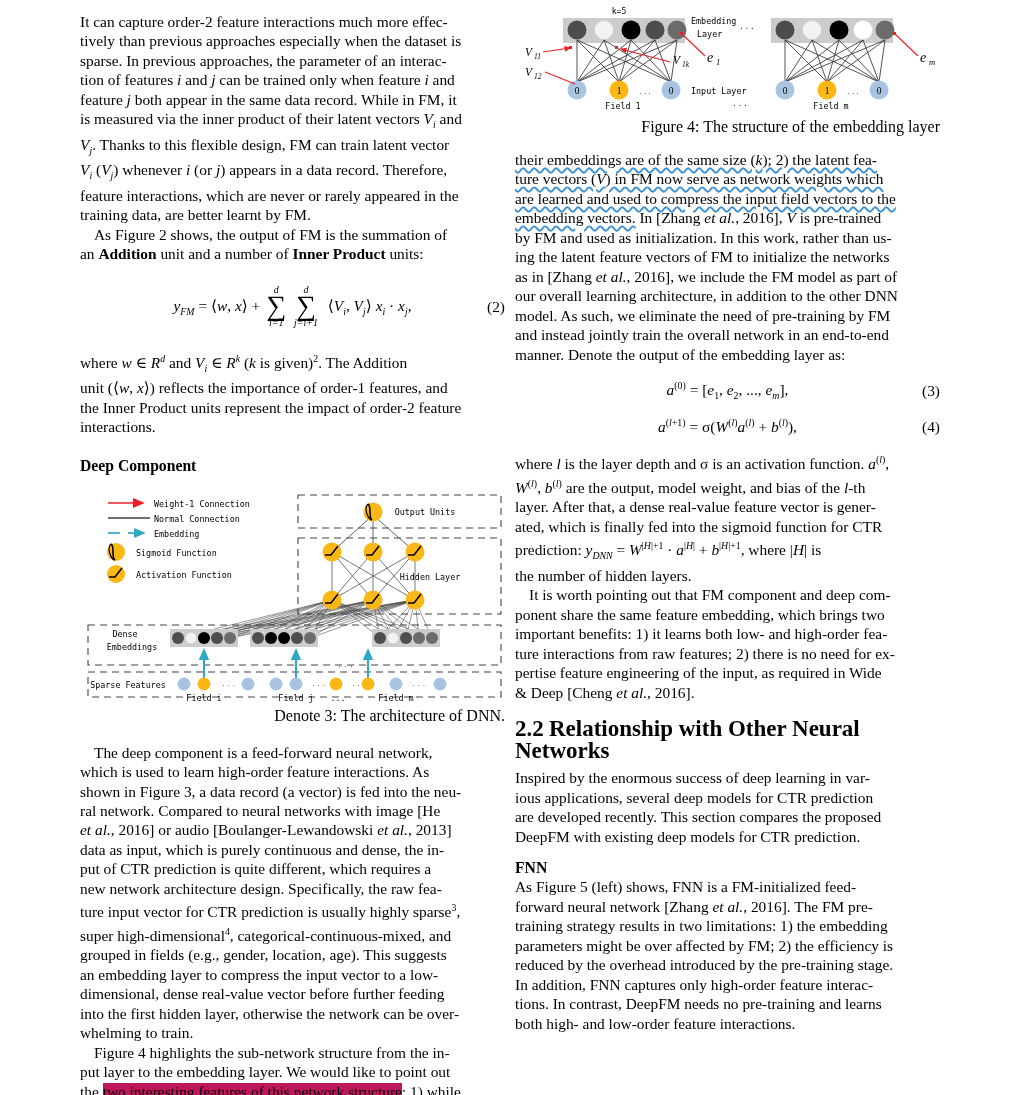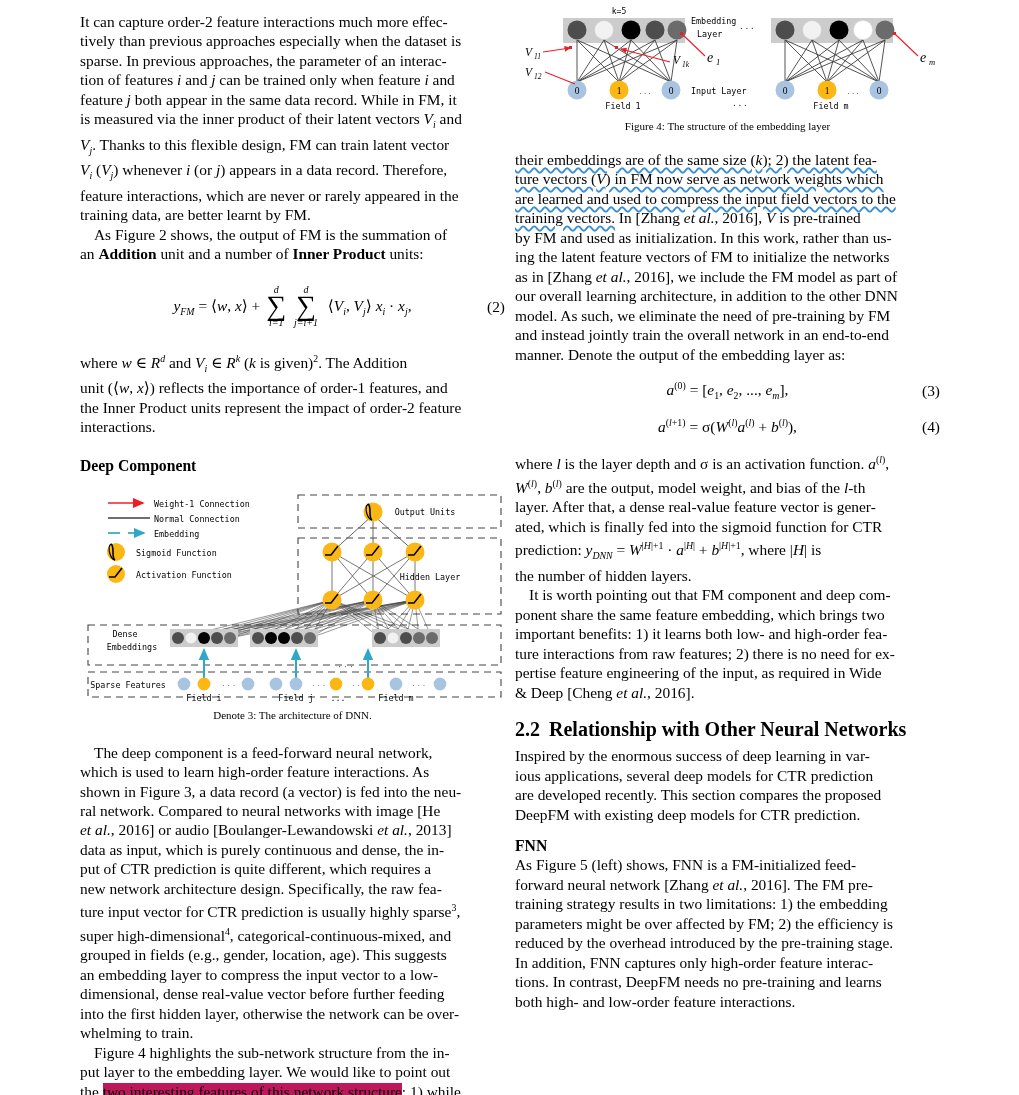--- a/index.html
+++ b/index.html
@@ -74,41 +74,41 @@
   .sumwrap .bot { font-size: 10px; font-style: italic; display: block; margin-top: 0px;}
 
   
   h3.sub {
     font-size: 15.7px;
     font-weight: bold;
     margin: 0;
     line-height: 19.45px;
   }
   h2.sec {
-    font-size: 20px;
+    font-size: 23px;
     font-weight: bold;
     margin: 0;
     line-height: 22px;
   }
   h2.sec .num { display: inline-block; width: 34px; }
 
   
   .hl { background: #be185d; }
   .squig {
     text-decoration: underline;
     text-decoration-style: wavy;
     text-decoration-color: #3b8fd4;
     text-decoration-thickness: 1.6px;
     text-underline-offset: 2.2px;
   }
 
   
   .figcap {
-    font-size: 11px;
-    text-align: center;
+    font-size: 16px;
+    text-align: right;
     line-height: 19px;
     margin-top: 1px;
   }
   .figbox { position: relative; }
   svg { display: block; }
   .mono {
     font-family: "DejaVu Sans Mono", "Liberation Mono", monospace;
   }
 </style>
 </head>
@@ -519,21 +519,21 @@
           <text x="414" y="61" font-size="8.5" font-style="italic" fill="#000">m</text>
         </g>
       </svg>
       <div class="figcap">Figure 4: The structure of the embedding layer</div>
     </div>
 
     <p class="para" style="margin-top:14px;">
       <span class="squig">their embeddings are of the same size (<span class="mi">k</span>); 2) the latent fea-</span><br>
       <span class="squig">ture vectors (<span class="mi">V</span>) in FM now serve as network weights which</span><br>
       <span class="squig">are learned and used to compress the input field vectors to the</span><br>
-      <span class="squig">training vectors.</span> In [Zhang <span class="it">et al.</span>, 2016], <span class="mi">V</span> is pre-trained<br>
+      <span class="squig">embedding vectors.</span> In [Zhang <span class="it">et al.</span>, 2016], <span class="mi">V</span> is pre-trained<br>
       by FM and used as initialization. In this work, rather than us-<br>
       ing the latent feature vectors of FM to initialize the networks<br>
       as in [Zhang <span class="it">et al.</span>, 2016], we include the FM model as part of<br>
       our overall learning architecture, in addition to the other DNN<br>
       model. As such, we eliminate the need of pre-training by FM<br>
       and instead jointly train the overall network in an end-to-end<br>
       manner. Denote the output of the embedding layer as:
     </p>
 
     <div class="mathline" style="margin-top:16px;margin-bottom:14px;">

